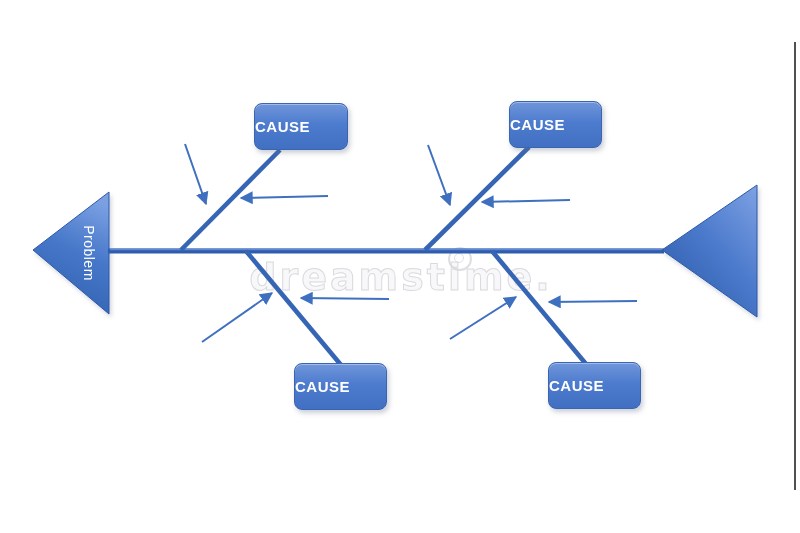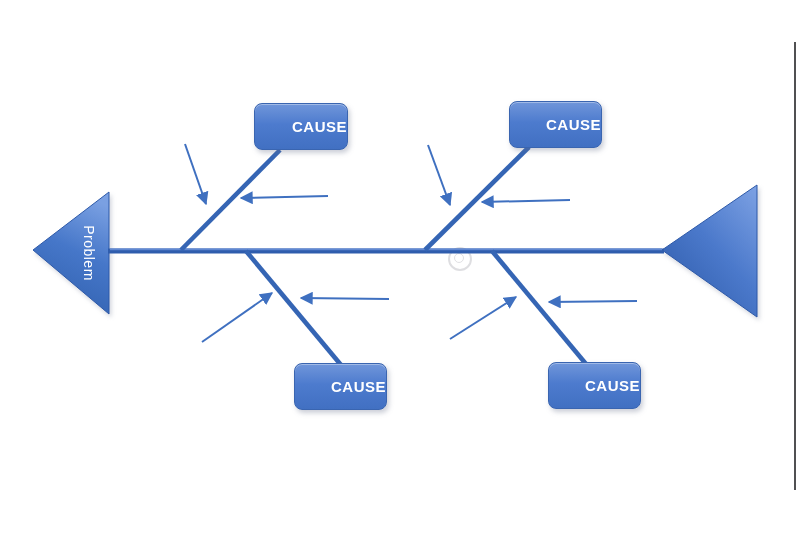--- a/index.html
+++ b/index.html
@@ -35,21 +35,21 @@
   svg .thin  { stroke:var(--arrow,#3f70c0); stroke-width:2; fill:none; }
   svg .tri   { stroke:#2d59a8; stroke-width:1; filter:drop-shadow(2px 3px 2px rgba(110,120,145,0.30)); }
   svg .arrow-head { fill:var(--arrow,#3f70c0); }
 
   
   .cause-box {
     position:absolute; border-radius:8px;
     background:linear-gradient(180deg,#7096da 0%,#4d7bce 45%,#4170c2 100%);
     border:1px solid var(--box-border,#3a65b0);
     box-shadow:2px 3px 5px rgba(105,115,140,0.35), inset 0 1px 0 rgba(255,255,255,0.35);
-    display:flex; align-items:center; justify-content:flex-end;
+    display:flex; align-items:center; justify-content:flex-start;
     color:var(--label-text,#ffffff); font-size:15px; font-weight:600; letter-spacing:0.5px;
   }
   .box-tl { left:254px; top:103px; width:92px; height:45px; }
   .box-tr { left:509px; top:101px; width:91px; height:45px; }
   .box-bl { left:294px; top:363px; width:91px; height:45px; }
   .box-br { left:548px; top:362px; width:91px; height:45px; }
 
   
   .problem-label {
     position:absolute; left:89px; top:253px;
@@ -62,20 +62,21 @@
   .edge-line {
     position:absolute; left:794px; top:42px; width:2px; height:448px;
     background:#505052;
   }
 </style>
 </head>
 <body>
 
 <div class="stage">
 
+  <div class="watermark">dreamstime.</div>
   <div class="wm-ring">
     <div class="inner"></div>
   </div>
 
   <svg class="layer" viewBox="0 0 800 533">
     <defs>
       <linearGradient id="gradL" x1="0.6" y1="0" x2="0.3" y2="1">
         <stop offset="0" stop-color="#7aa0e2"></stop>
         <stop offset="0.45" stop-color="#4677c9"></stop>
         <stop offset="1" stop-color="#3060ae"></stop>

